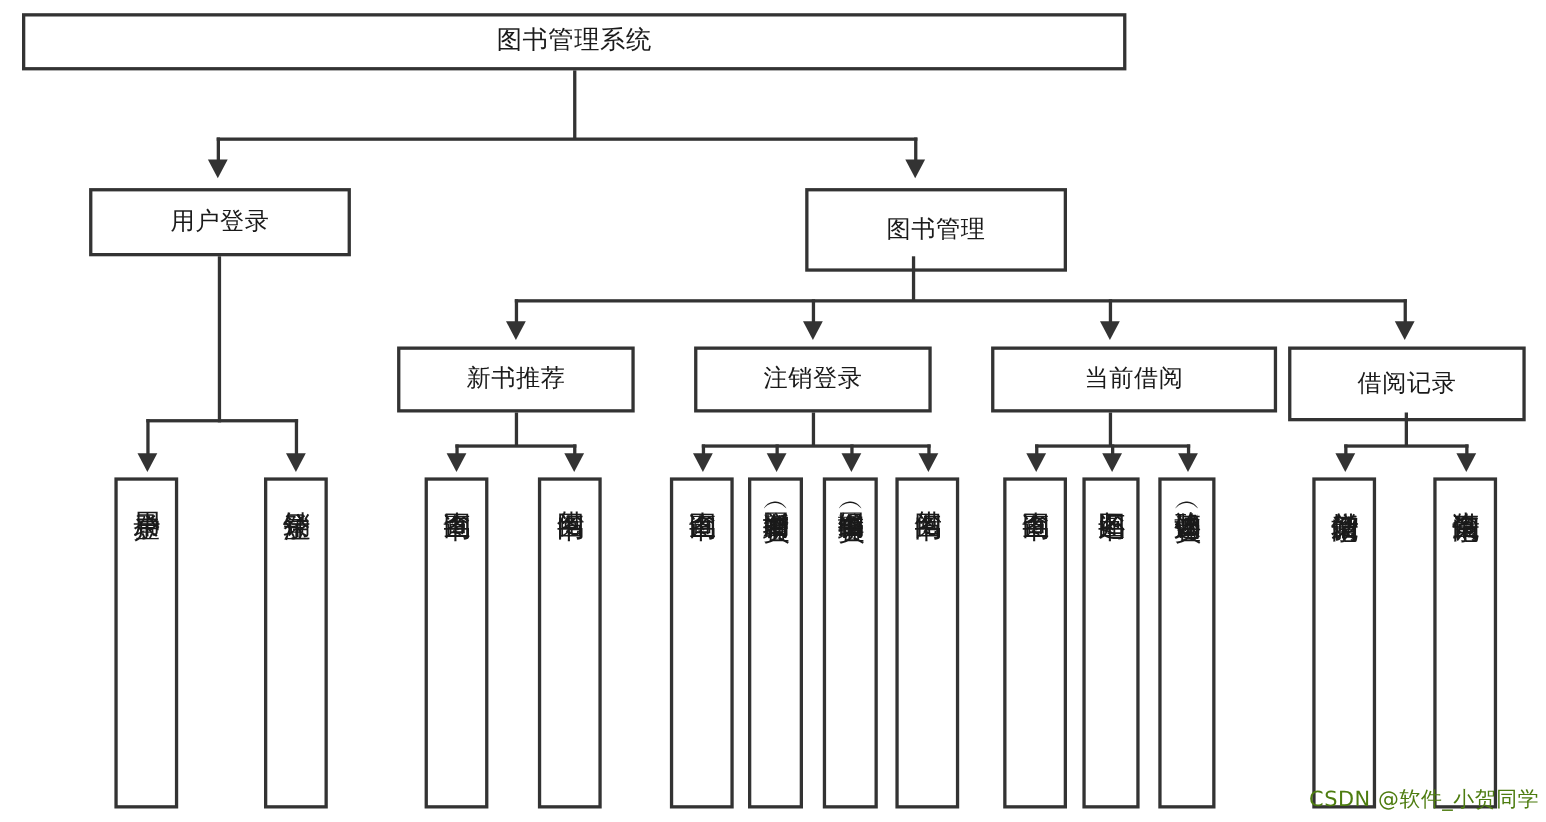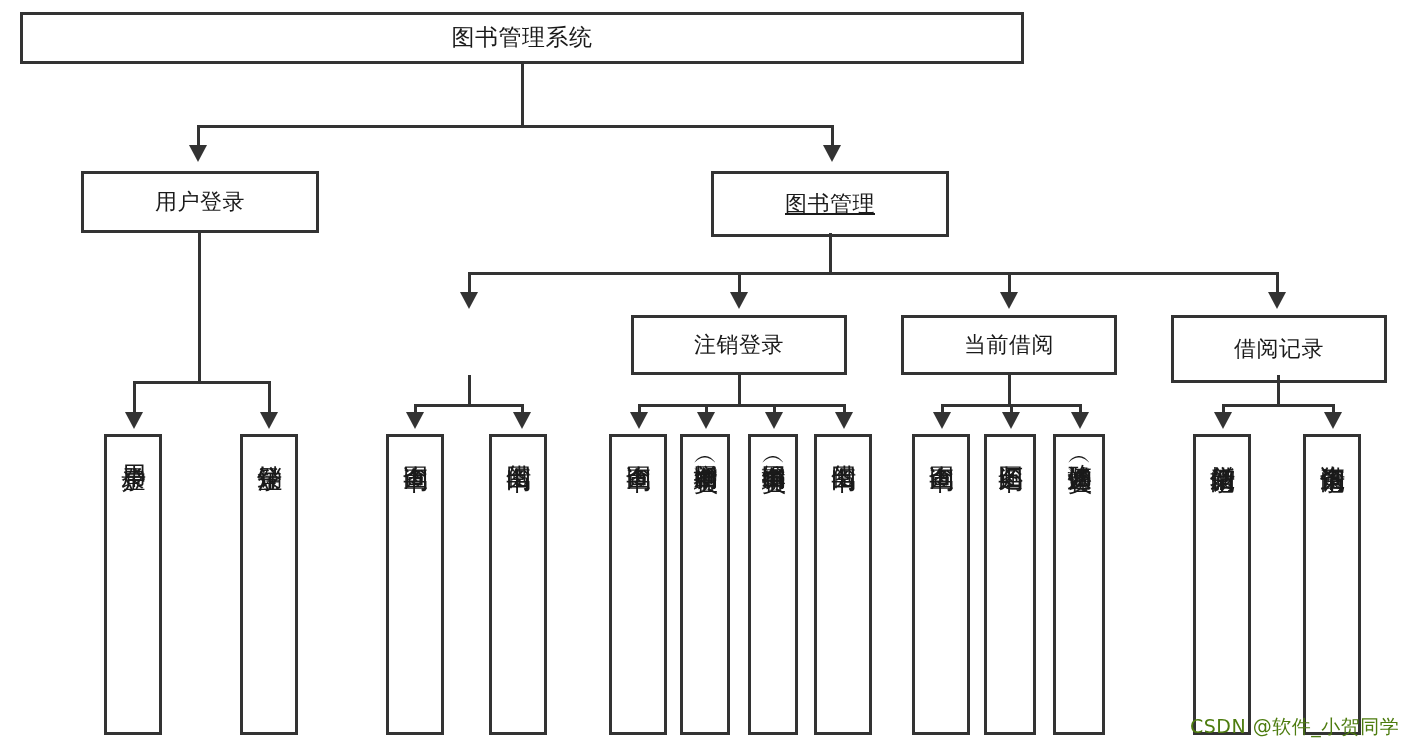--- a/index.html
+++ b/index.html
@@ -94,21 +94,21 @@
   <div class="line hline" style="left:197px; top:125px; width:637px;"></div>
 
   <div class="line vline" style="left:197px; top:125px; height:22px;"></div>
   <div class="arrow" style="left:189px; top:145px;"></div>
   <div class="line vline" style="left:831px; top:125px; height:22px;"></div>
   <div class="arrow" style="left:823px; top:145px;"></div>
 
   <div class="node horiz" style="left:81px; top:171px; width:238px; height:62px;">
     <span class="label">用户登录</span>
   </div>
-  <div class="node horiz" style="left:711px; top:171px; width:238px; height:66px;text-decoration:underline;">
+  <div class="node horiz" style="left:732px; top:171px; width:238px; height:76px;">
     <span class="label">图书管理</span>
   </div>
 
   <div class="line vline" style="left:198px; top:233px; height:151px;"></div>
   <div class="line hline" style="left:133px; top:381px; width:138px;"></div>
   <div class="line vline" style="left:133px; top:381px; height:33px;"></div>
   <div class="arrow" style="left:125px; top:412px;"></div>
   <div class="line vline" style="left:268px; top:381px; height:33px;"></div>
   <div class="arrow" style="left:260px; top:412px;"></div>
 
@@ -116,24 +116,27 @@
   <div class="line hline" style="left:468px; top:272px; width:811px;"></div>
   <div class="line vline" style="left:468px; top:272px; height:22px;"></div>
   <div class="arrow" style="left:460px; top:292px;"></div>
   <div class="line vline" style="left:738px; top:272px; height:22px;"></div>
   <div class="arrow" style="left:730px; top:292px;"></div>
   <div class="line vline" style="left:1008px; top:272px; height:22px;"></div>
   <div class="arrow" style="left:1000px; top:292px;"></div>
   <div class="line vline" style="left:1276px; top:272px; height:22px;"></div>
   <div class="arrow" style="left:1268px; top:292px;"></div>
 
+  <div class="node horiz" style="left:361px; top:315px; width:216px; height:60px;">
+    <span class="label">新书推荐</span>
+  </div>
   <div class="node horiz" style="left:631px; top:315px; width:216px; height:60px;">
     <span class="label">注销登录</span>
   </div>
-  <div class="node horiz" style="left:901px; top:315px; width:216px; height:60px;">
+  <div class="node horiz" style="left:901px; top:315px; width:260px; height:60px;">
     <span class="label">当前借阅</span>
   </div>
   <div class="node horiz" style="left:1171px; top:315px; width:216px; height:68px;">
     <span class="label">借阅记录</span>
   </div>
 
   <div class="line vline" style="left:468px; top:375px; height:31px;"></div>
   <div class="line hline" style="left:414px; top:404px; width:110px;"></div>
   <div class="line vline" style="left:414px; top:404px; height:10px;"></div>
   <div class="arrow" style="left:406px; top:412px;"></div>

